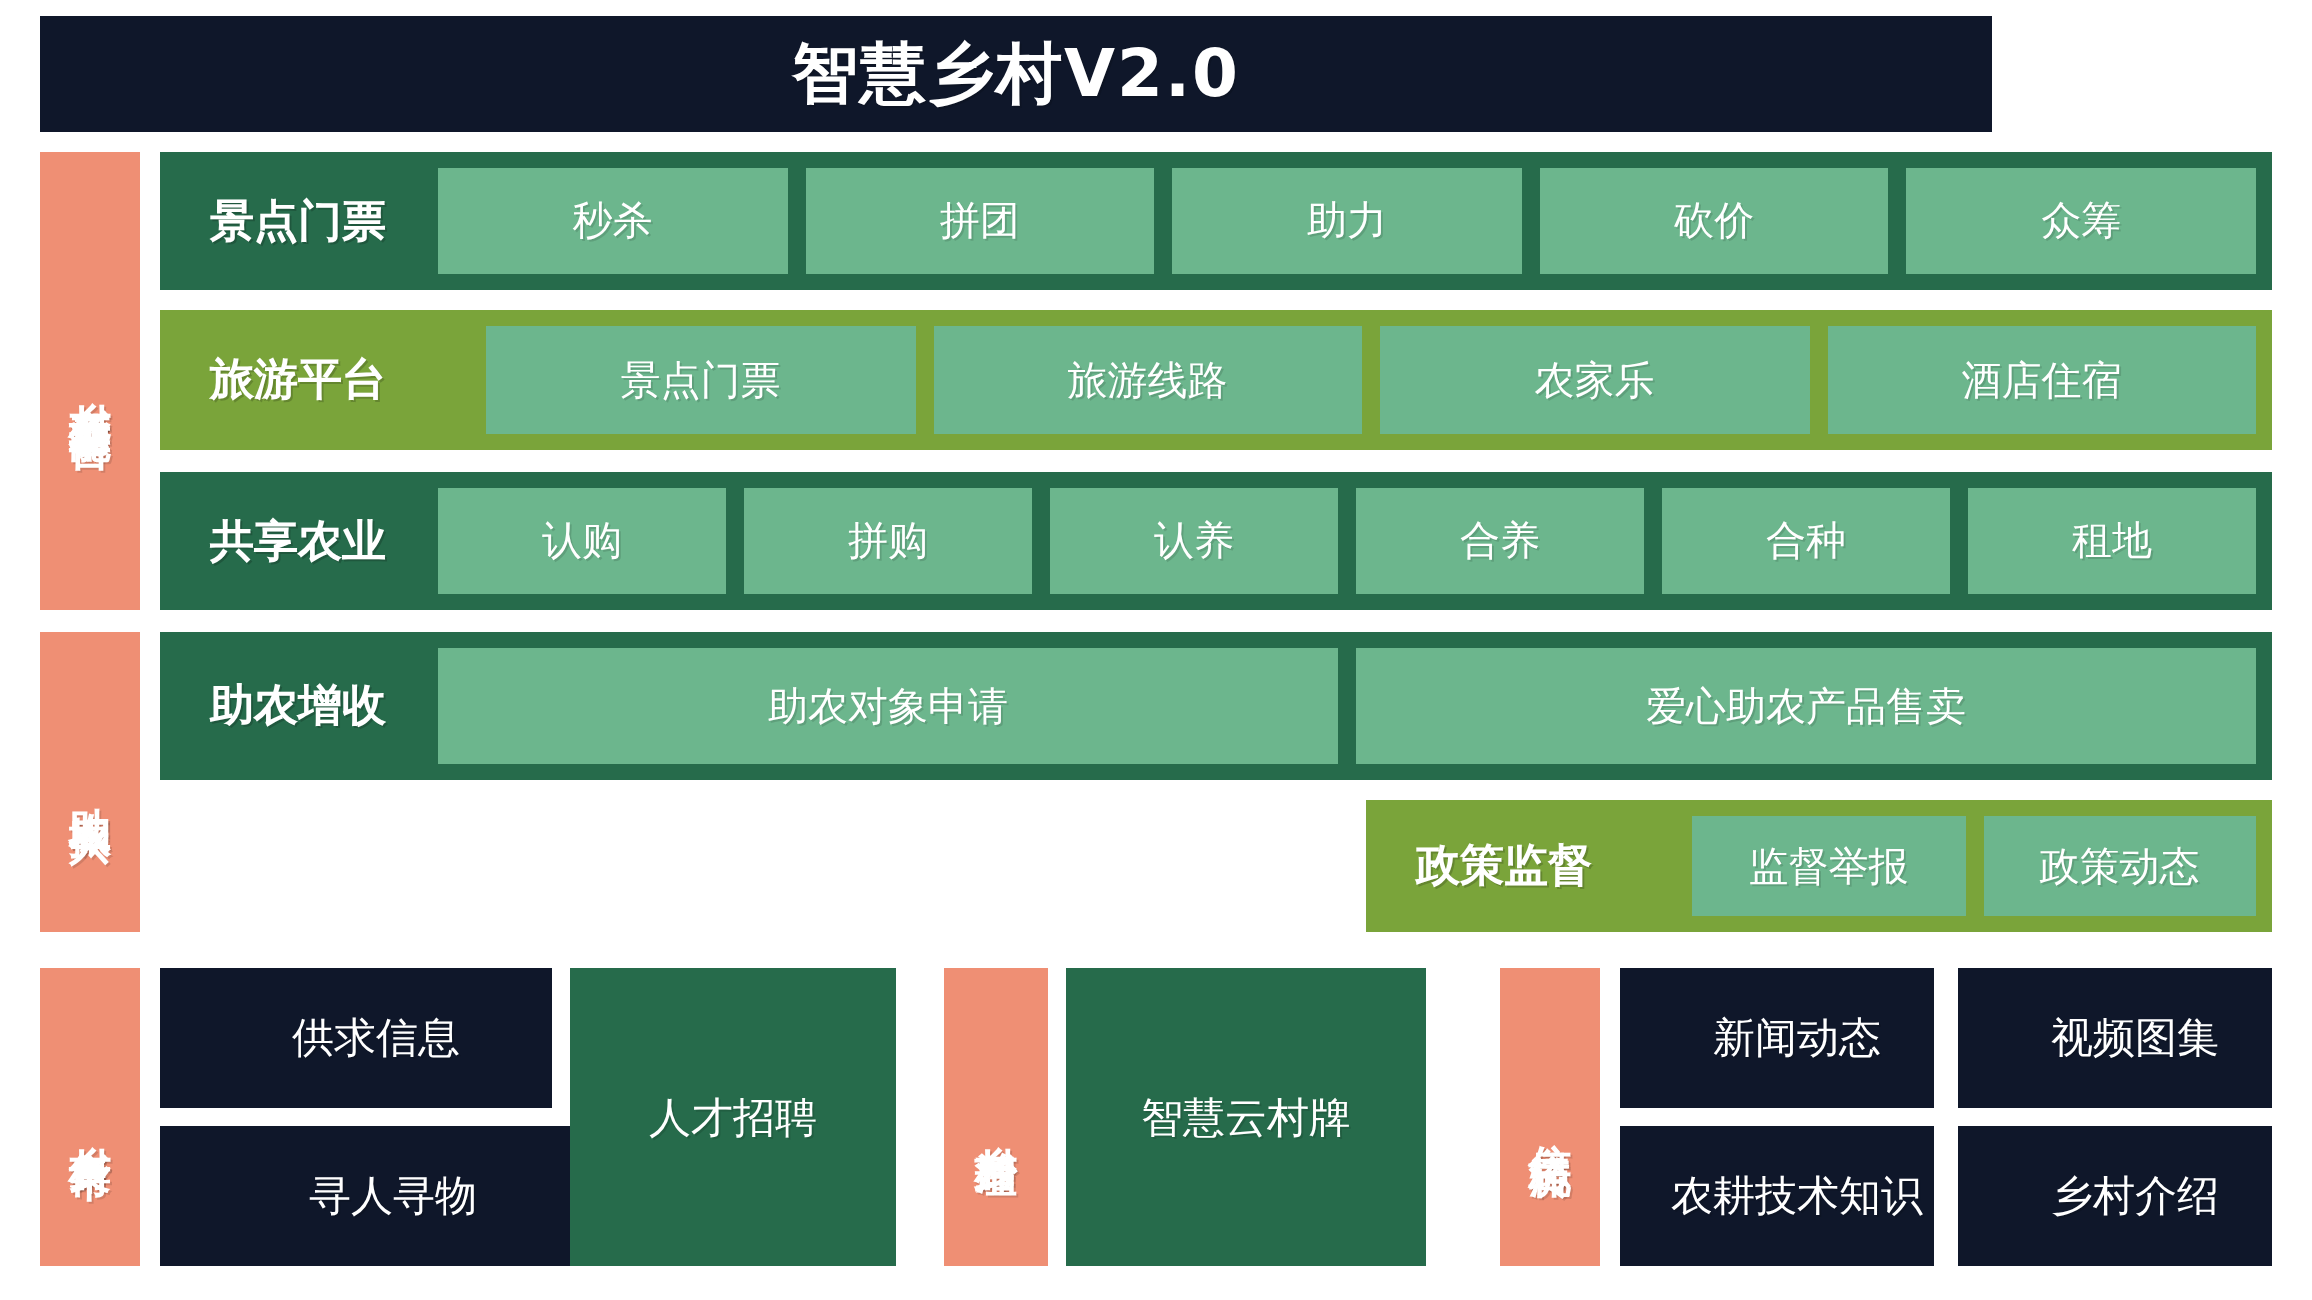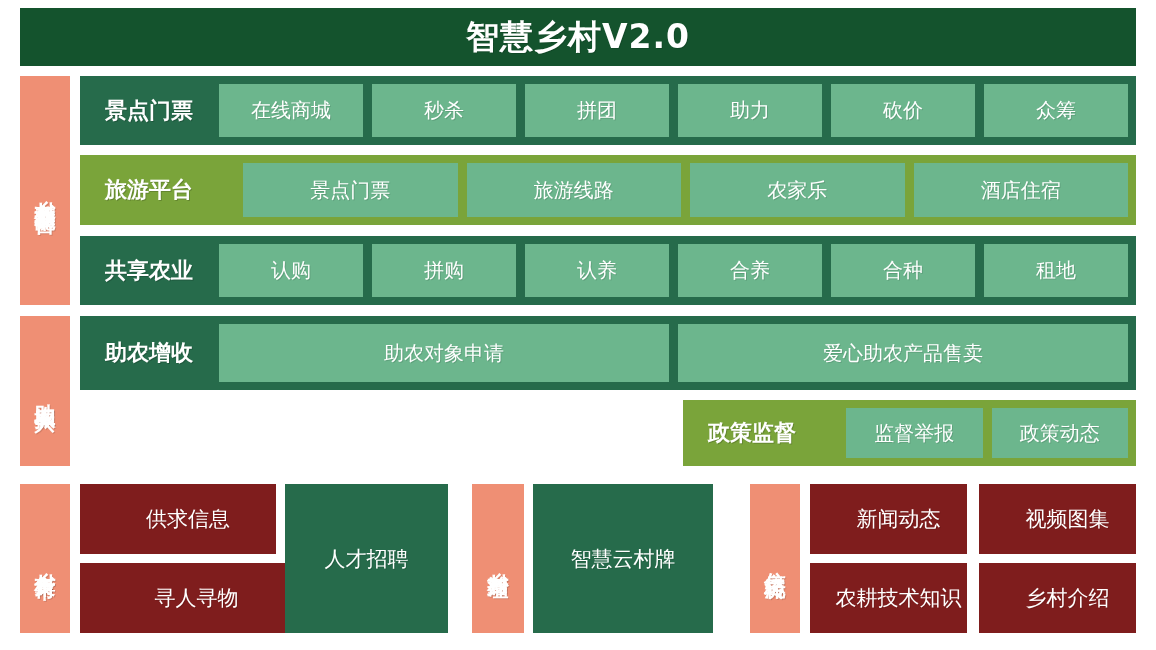--- a/index.html
+++ b/index.html
@@ -17,23 +17,23 @@
   .page {
     position: relative;
     width: 1156px;
     height: 650px;
   }
   
   .title-bar {
     position: absolute;
     left: 20px;
     top: 8px;
-    width: 1116px;
+    width: 976px;
     height: 58px;
-    background: #14532d;
+    background: #0f172a;
     display: flex;
     align-items: center;
     justify-content: center;
   }
   .title-text {
     color: #ffffff;
     font-size: 33px;
     font-weight: bold;
     letter-spacing: 1px;
     text-shadow: 1px 1px 0 rgba(0,0,0,0.12);
@@ -99,38 +99,37 @@
     position: absolute;
     display: flex;
     align-items: center;
     justify-content: center;
     color: #ffffff;
     font-size: 21px;
     text-shadow: 1px 1px 0 rgba(0,0,0,0.12);
     box-sizing: border-box;
     white-space: nowrap;
   }
-  .tile.olive { background: #7f1d1d; padding-left: 20px; }
+  .tile.olive { background: #0f172a; padding-left: 20px; }
   .tile.dark  { background: #266b4b; }
 </style>
 </head>
 <body>
 
 <div class="page">
 
   <div class="title-bar">
     <div class="title-text">智慧乡村V2.0</div>
   </div>
 
   <div class="side-label" style="left:20px; top:76px; width:50px; height:229px; font-size:21px;">乡村产业功能平台</div>
 
   <div class="row dark" style="left:80px; top:76px; width:1056px; height:69px;">
     <div class="row-title" style="width:122px;">景点门票</div>
     <div class="chips">
-      <div class="chip">在线商城</div>
       <div class="chip">秒杀</div>
       <div class="chip">拼团</div>
       <div class="chip">助力</div>
       <div class="chip">砍价</div>
       <div class="chip">众筹</div>
     </div>
   </div>
 
   <div class="row olive" style="left:80px; top:155px; width:1056px; height:70px;">
     <div class="row-title" style="width:122px;">旅游平台</div>

